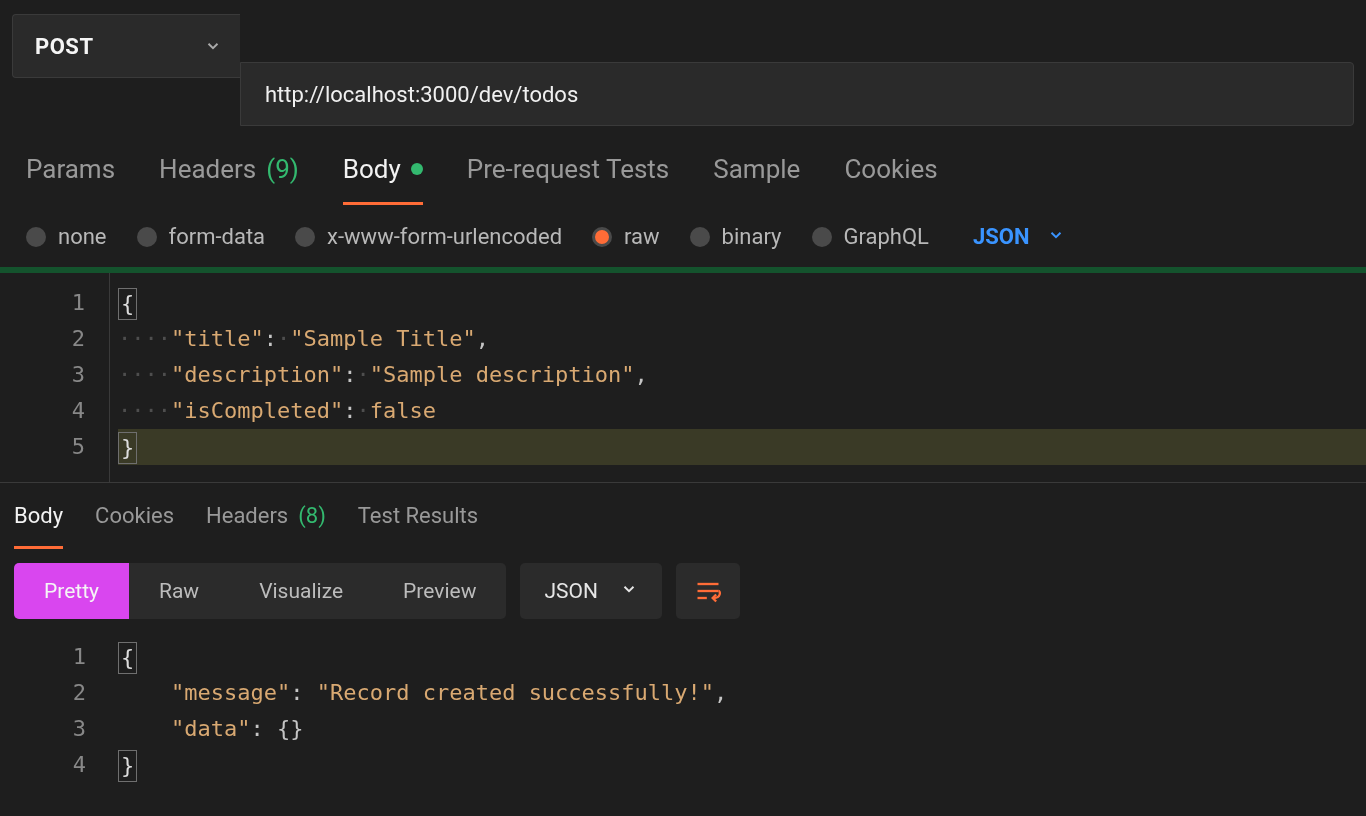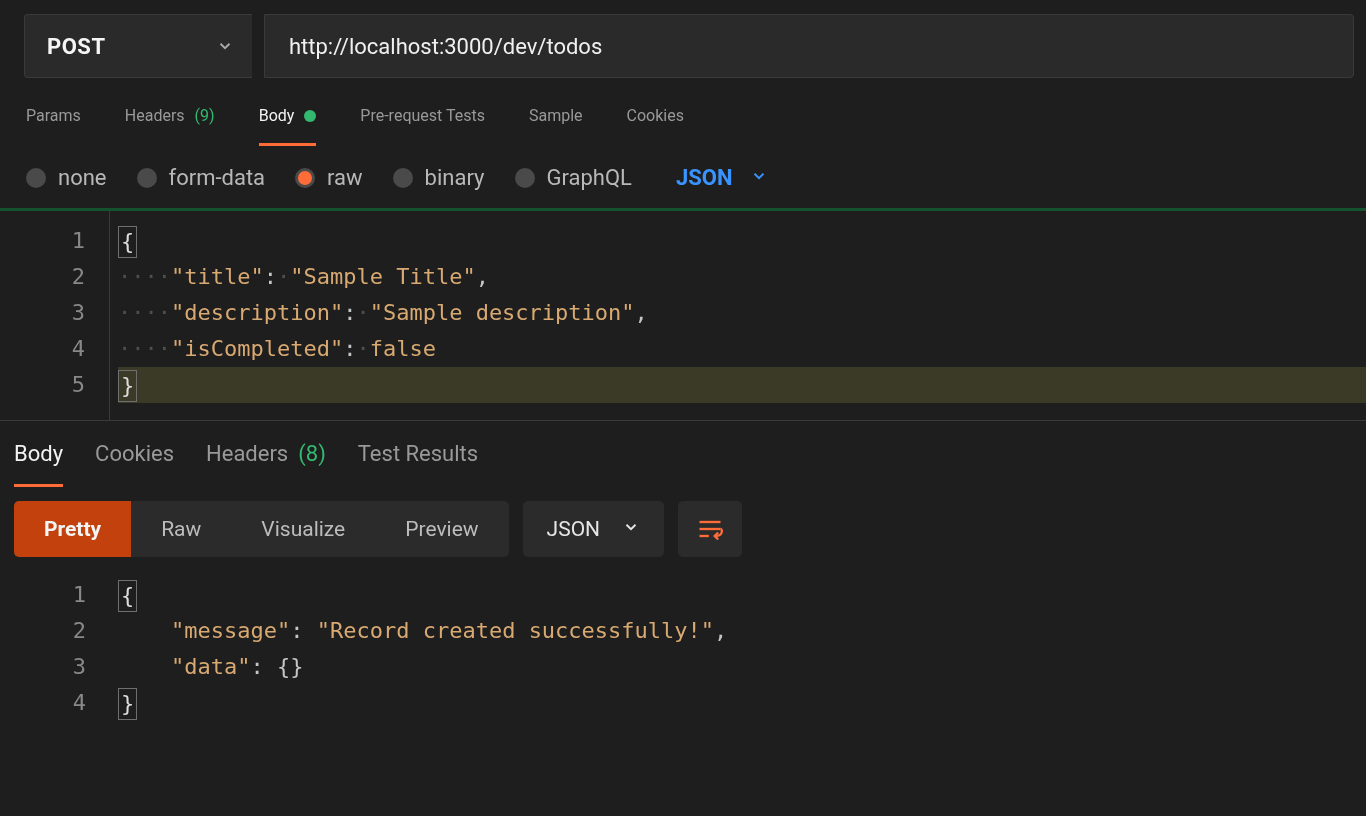--- a/index.html
+++ b/index.html
@@ -8,22 +8,22 @@
     color: #b8b8b8;
     font-family: -apple-system, BlinkMacSystemFont, "Segoe UI", Roboto, sans-serif;
     font-size: 15px;
     width: 1366px;
     height: 816px;
     overflow: hidden;
   }
   .method-url-row {
     display: flex;
     align-items: stretch;
-    padding: 14px 12px 0 24px;
-    gap: 12px;
+    padding: 14px 12px 0 12px;
+    gap: 0;
   }
   .method-select {
     display: flex;
     align-items: center;
     justify-content: space-between;
     background: #2a2a2a;
     border: 1px solid #3a3a3a;
     border-right: none;
     padding: 0 18px 0 22px;
     height: 64px;
@@ -43,28 +43,29 @@
     background: #2a2a2a;
     border: 1px solid #3a3a3a;
     color: #f0f0f0;
     font-size: 22px;
     padding: 0 24px;
     height: 64px;
     flex: 1;
     outline: none;
     border-radius: 0 4px 4px 0;
     font-family: inherit;
+    margin-top: 48px;
   }
 
   .request-tabs {
     display: flex;
     gap: 44px;
     padding: 28px 14px 0 26px;
     border-bottom: 1px solid transparent;
-    font-size: 16px;
+    font-size: 26px;
   }
   .request-tab {
     display: flex;
     align-items: center;
     gap: 10px;
     color: #999;
     cursor: pointer;
     padding-bottom: 18px;
     border-bottom: 3px solid transparent;
   }
@@ -77,21 +78,21 @@
     width: 12px; height: 12px; border-radius: 50%;
     background: #33b96f;
     display:inline-block;
   }
 
   .body-type-row {
     display: flex;
     align-items: center;
     gap: 30px;
     padding: 18px 26px 18px 26px;
-    border-bottom: 3px solid #14532d;
+    border-bottom: 6px solid #14532d;
     font-size: 22px;
   }
   .radio-opt {
     display: flex;
     align-items: center;
     gap: 12px;
     cursor: pointer;
   }
   .radio-circle {
     width: 20px; height: 20px;
@@ -178,21 +179,21 @@
     background: #2b2b2b;
     border-radius: 5px;
     overflow:hidden;
   }
   .view-btn {
     padding: 16px 30px;
     color: #bcbcbc;
     cursor:pointer;
     font-size: 21px;
   }
-  .view-btn.active { background: #c2410c; color:#f5f5f5;font-weight:bold; }
+  .view-btn.active { background: #d946ef; color:#f5f5f5; }
   .format-select {
     display:flex; align-items:center; gap:22px;
     background:#2b2b2b;
     padding: 16px 24px;
     border-radius:5px;
     color:#e6e6e6;
     font-size:21px;
     cursor:pointer;
   }
   .wrap-btn {
@@ -258,20 +259,24 @@
 </div>
 
 <div class="body-type-row">
   <div class="radio-opt">
       <span class="radio-circle"></span>
       <span>none</span>
     </div>
   <div class="radio-opt">
       <span class="radio-circle"></span>
       <span>form-data</span>
+    </div>
+  <div class="radio-opt">
+      <span class="radio-circle"></span>
+      <span>x-www-form-urlencoded</span>
     </div>
   <div class="radio-opt">
       <span class="radio-circle selected"></span>
       <span>raw</span>
     </div>
   <div class="radio-opt">
       <span class="radio-circle"></span>
       <span>binary</span>
     </div>
   <div class="radio-opt">

